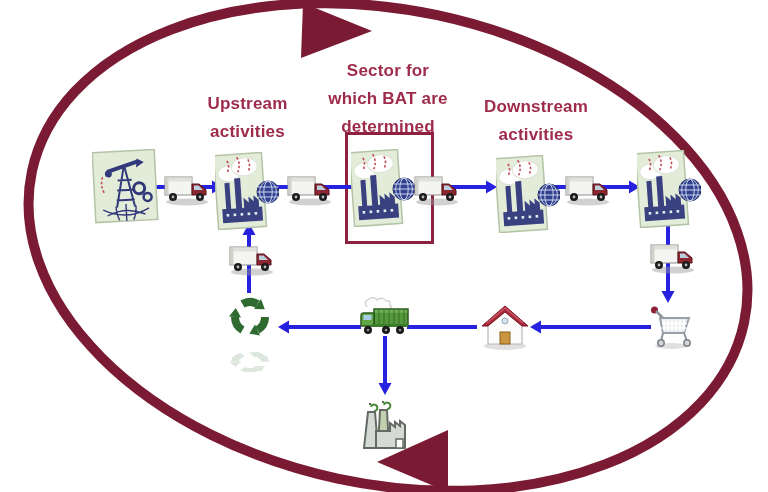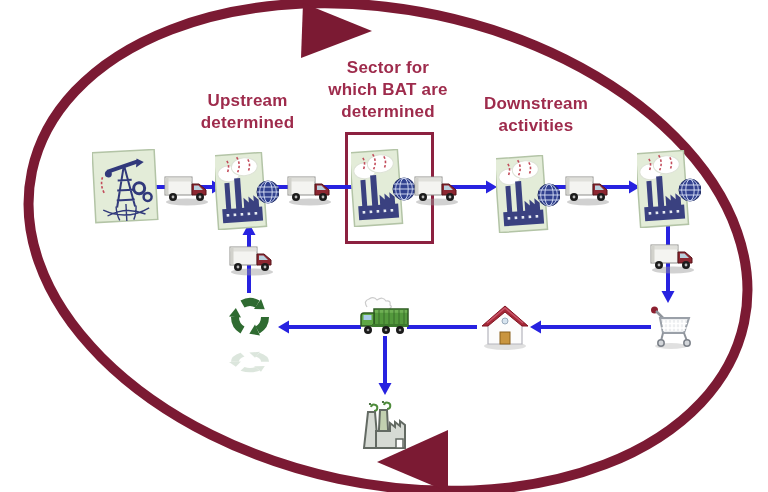--- a/index.html
+++ b/index.html
@@ -1,19 +1,19 @@
 <!DOCTYPE html>
 <html><head>
 <meta charset="utf-8">
 <style>
   html,body{margin:0;padding:0;background:#fff;}
   #stage{position:relative;width:768px;height:492px;background:#ffffff;overflow:hidden;
          font-family:"Liberation Sans", sans-serif;}
   .icon{position:absolute;}
-  .label{position:absolute;color:#9e2b4c;font-weight:700;font-size:17px;line-height:22px;
+  .label{position:absolute;color:#9e2b4c;font-weight:700;font-size:17px;line-height:28px;
          text-align:center;white-space:pre-line;letter-spacing:0.2px;}
   #sector-box{position:absolute;left:345px;top:132px;width:83px;height:106px;
               border:3px solid #8c2140;z-index:2;background:transparent;}
   #cycle-svg{position:absolute;left:0;top:0;z-index:1;}
   #flow-svg{position:absolute;left:0;top:0;z-index:3;}
   .icon{z-index:4;}
   .label{z-index:5;}
 </style>
 </head>
 <body>
@@ -156,21 +156,21 @@
       <line x1="361" y1="327" x2="289" y2="327"></line>
         <polygon points="289,320.5 289,333.5 278,327" stroke="none"></polygon>
       <line x1="385" y1="336" x2="385" y2="383"></line>
         <polygon points="378.5,383 391.5,383 385,395" stroke="none"></polygon>
       <line x1="249" y1="293" x2="249" y2="235"></line>
         <polygon points="242.5,235 255.5,235 249,223" stroke="none"></polygon>
     </g>
   </svg>
 
   <div class="label" style="left:185px;top:90px;width:125px;">Upstream
-determined</div>
+activities</div>
   <div class="label" style="left:313px;top:57px;width:150px;">Sector for
 which BAT are
 determined</div>
   <div class="label" style="left:466px;top:93px;width:140px;">Downstream
 activities</div>
 
   <div class="icon" style="left:92px;top:149px;">
     <svg width="68" height="76" viewBox="0 0 68 76">
         <use href="#g-derrick"></use>
       </svg>

